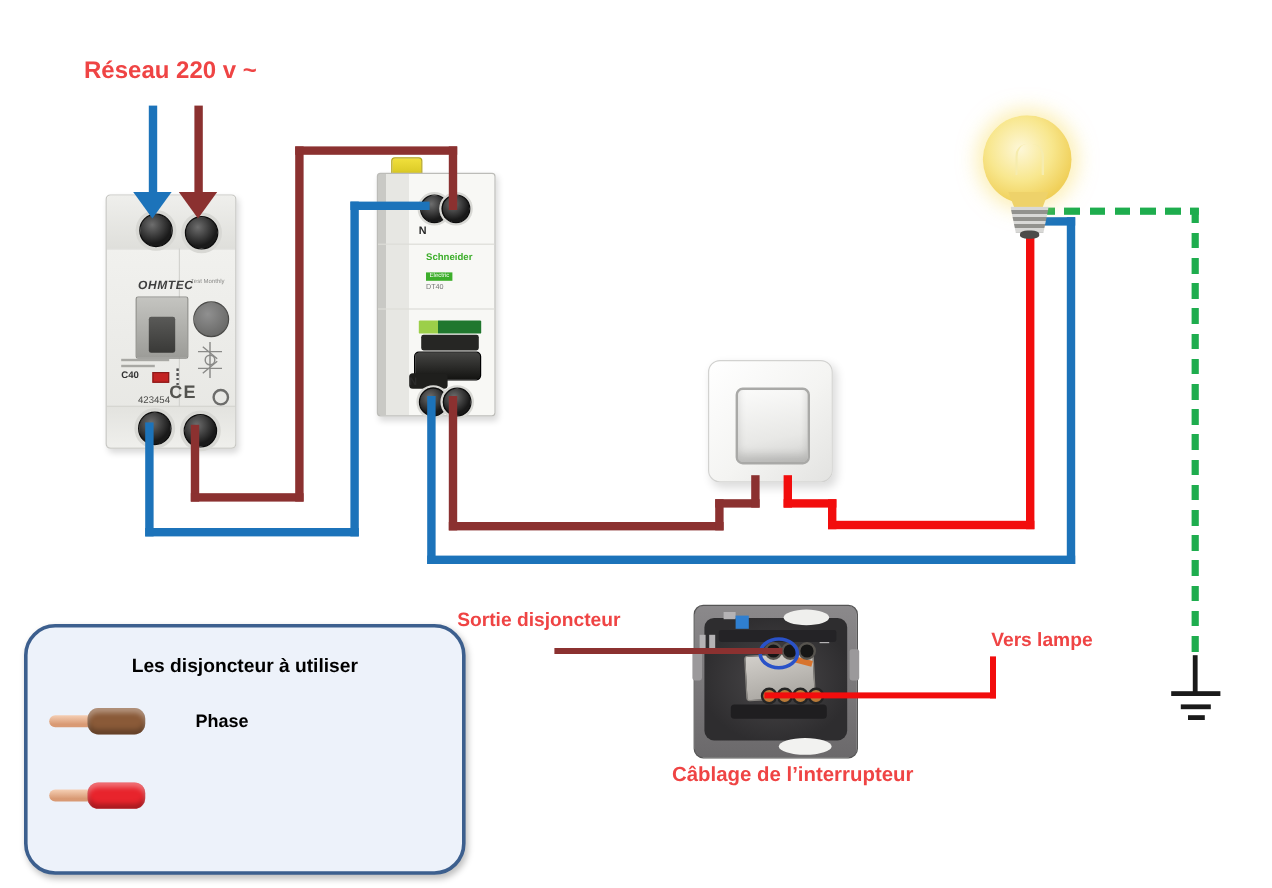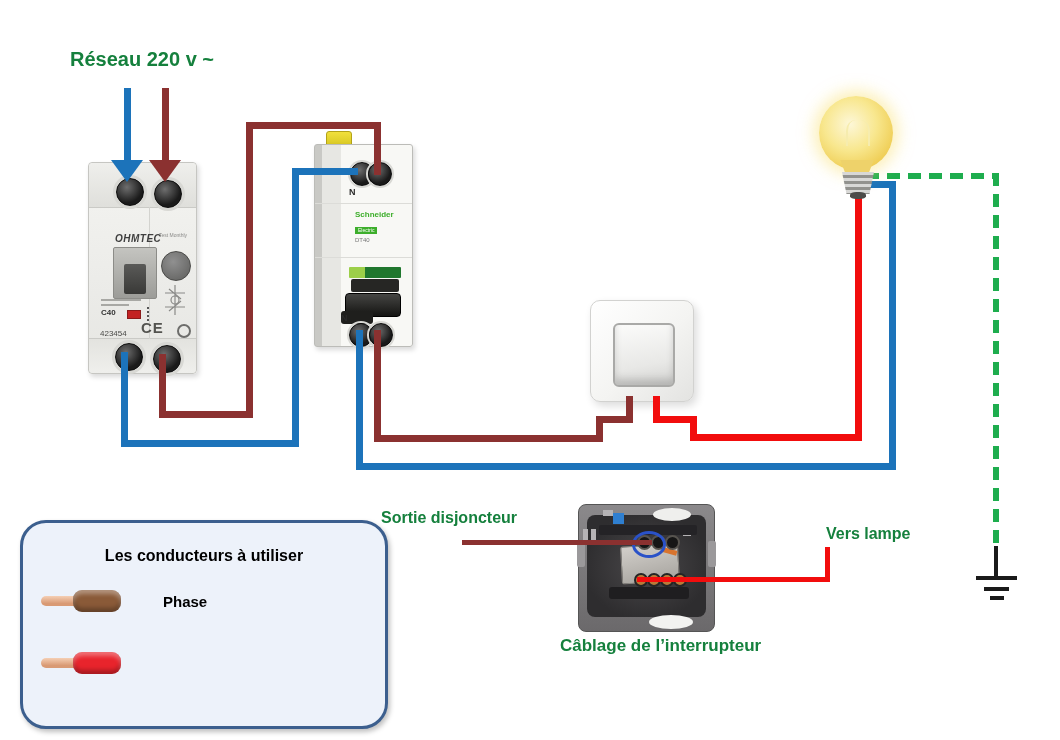--- a/index.html
+++ b/index.html
@@ -11,21 +11,21 @@
   .wN{background:var(--neutre);}
   .wP{background:var(--phase);}
   .wS{background:var(--sortie);}
   .wTh{background:repeating-linear-gradient(90deg,var(--terre) 0 13px,transparent 13px 21px);}
   .wTv{background:repeating-linear-gradient(180deg,var(--terre) 0 13px,transparent 13px 21px);}
   .ah{position:absolute;width:0;height:0;border-left:16px solid transparent;border-right:16px solid transparent;border-top:22px solid transparent;}
   .ahN{border-top-color:var(--neutre);}
   .ahP{border-top-color:var(--phase);}
 
   
-  .lbl{position:absolute;font-weight:bold;color:#15803d;white-space:nowrap;}
+  .lbl{position:absolute;font-weight:bold;color:#ef4444;white-space:nowrap;}
   #net-label{left:70px;top:48px;font-size:20px;}
   #lbl-sortie{left:381px;top:509px;font-size:16px;}
   #lbl-vers{left:826px;top:525px;font-size:16px;}
   #lbl-cablage{left:560px;top:636px;font-size:17px;}
 
   
   #ohmtec{position:absolute;left:88px;top:162px;width:107px;height:210px;border-radius:4px;
           background:linear-gradient(180deg,#f4f4f1 0%,#ececе9 55%,#e6e6e2 100%);
           background:linear-gradient(180deg,#f4f4f1 0%,#ecece9 55%,#e6e6e2 100%);
           border:1px solid #c6c6c2;box-shadow:2px 3px 5px rgba(0,0,0,.15);}
@@ -45,21 +45,21 @@
          background:linear-gradient(180deg,#5a5a58,#393937);}
   #oh-testbtn{position:absolute;left:72px;top:88px;width:28px;height:28px;border-radius:50%;
          background:radial-gradient(circle at 40% 35%,#909090,#5d5d5b);border:1px solid #4a4a48;}
   .printbar{position:absolute;height:2px;background:#a8a8a4;}
   #oh-rating{position:absolute;left:12px;top:145px;font-size:8px;font-weight:bold;color:#333;}
   #oh-red{position:absolute;left:38px;top:147px;width:12px;height:7px;background:#c32222;border:1px solid #8a1a1a;}
   #oh-dots{position:absolute;left:58px;top:144px;width:2px;height:16px;
          background:repeating-linear-gradient(180deg,#555 0 2px,transparent 2px 4px);}
   #oh-ce{position:absolute;left:52px;top:156px;font-size:15px;font-weight:bold;color:#53534f;letter-spacing:1px;}
   #oh-cert{position:absolute;left:88px;top:161px;width:10px;height:10px;border:2px solid #6d6d6b;border-radius:50%;}
-  #oh-ref{position:absolute;left:11px;top:166px;font-size:8px;color:#4a4a48;text-align:center;}
+  #oh-ref{position:absolute;left:26px;top:166px;font-size:8px;color:#4a4a48;text-align:center;}
   #oh-schem{position:absolute;left:70px;top:120px;}
 
   
   #sch-clip{position:absolute;left:326px;top:131px;width:24px;height:16px;border-radius:3px;
          background:linear-gradient(180deg,#f1e03c,#d3c31e);border:1px solid #b3a318;}
   #schneider{position:absolute;left:314px;top:144px;width:97px;height:201px;border-radius:3px;
          background:linear-gradient(90deg,#c9c9c5 0 7px,#e7e7e3 7px 26px,#f8f8f5 26px);
          border:1px solid #bcbcb8;box-shadow:2px 3px 5px rgba(0,0,0,.15);}
   #schneider .seam1{position:absolute;left:0;top:58px;width:100%;height:1px;background:#dcdcd8;}
   #schneider .seam2{position:absolute;left:0;top:112px;width:100%;height:1px;background:#dcdcd8;}
@@ -272,21 +272,21 @@
   <div class="gnd" style="left:994px;top:546px;width:4px;height:32px;"></div>
   <div class="gnd" style="left:976px;top:576px;width:41px;height:4px;"></div>
   <div class="gnd" style="left:984px;top:587px;width:25px;height:4px;"></div>
   <div class="gnd" style="left:990px;top:596px;width:14px;height:4px;"></div>
 
   <div class="lbl" id="lbl-sortie">Sortie disjoncteur</div>
   <div class="lbl" id="lbl-vers">Vers lampe</div>
   <div class="lbl" id="lbl-cablage">Câblage de l’interrupteur</div>
 
   <div id="legend">
-    <div class="ltitle">Les conducteurs à utiliser</div>
+    <div class="ltitle">Les disjoncteur à utiliser</div>
     <div class="lrow" style="top:66px;">
       <span class="lwire">
         <i class="lcore"></i>
         <i class="sheath sheath-phase"></i>
       </span>
       <span class="llabel">Phase</span>
     </div>
     <div class="lrow" style="top:128px;">
       <span class="lwire">
         <i class="lcore"></i>

